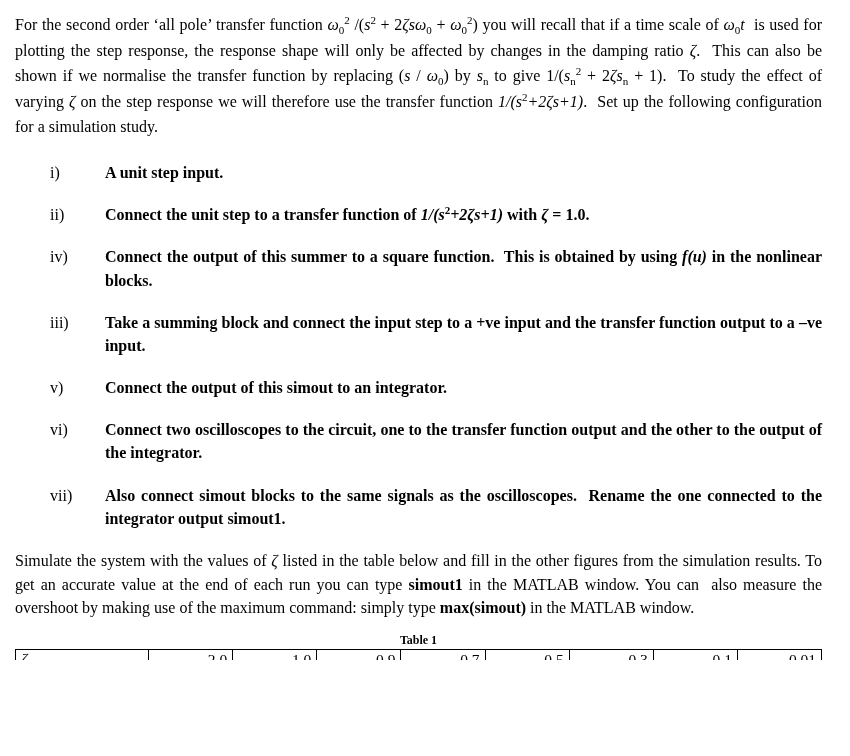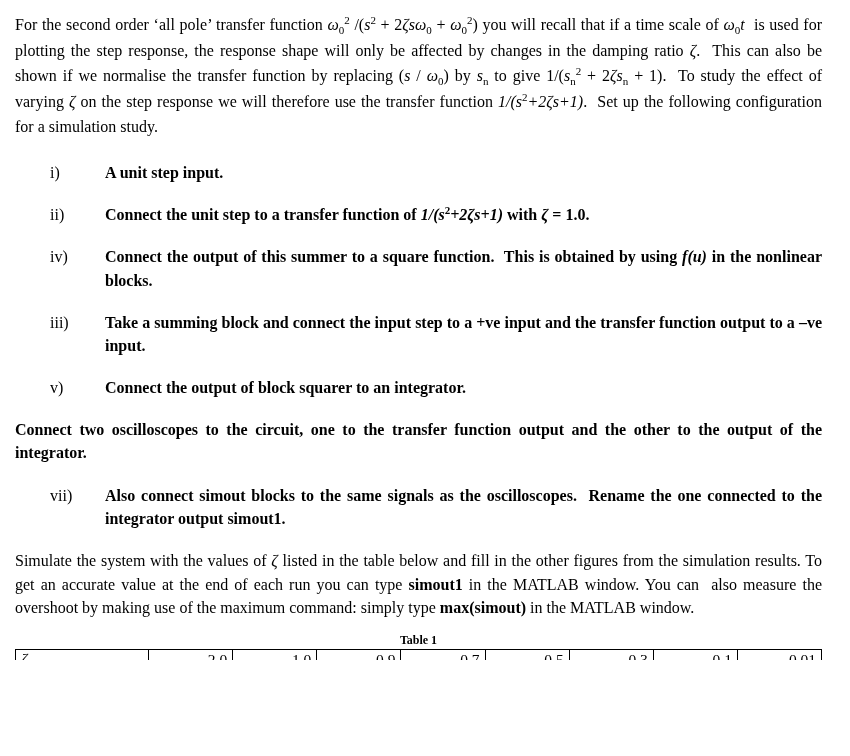--- a/index.html
+++ b/index.html
@@ -66,23 +66,24 @@
     <div class="list-item">
       <span class="marker">iv)</span>
       <span class="item-body">Connect the output of this summer to a square function.&nbsp; This is obtained by using <i>f(u)</i> in the nonlinear blocks.</span>
     </div>
     <div class="list-item">
       <span class="marker">iii)</span>
       <span class="item-body">Take a summing block and connect the input step to a +ve input and the transfer function output to a –ve input.</span>
     </div>
     <div class="list-item">
       <span class="marker">v)</span>
-      <span class="item-body">Connect the output of block squarer to an integrator.</span>
+      <span class="item-body">Connect the output of this simout to an integrator.</span>
     </div>
     <div class="list-item">
+      <span class="marker">vi)</span>
       <span class="item-body">Connect two oscilloscopes to the circuit, one to the transfer function output and the other to the output of the integrator.</span>
     </div>
     <div class="list-item">
       <span class="marker">vii)</span>
       <span class="item-body">Also connect simout blocks to the same signals as the oscilloscopes.&nbsp; Rename the one connected to the integrator output <b>simout1</b>.</span>
     </div>
   </div>
 
   <div class="closing">Simulate the system with the values of <i>ζ</i> listed in the table below and fill in the other figures from the simulation results. To get an accurate value at the end of each run you can type <b>simout1</b> in the MATLAB window. You can&nbsp; also measure the overshoot by making use of the maximum command: simply type <b>max(simout)</b> in the MATLAB window.</div>
 

